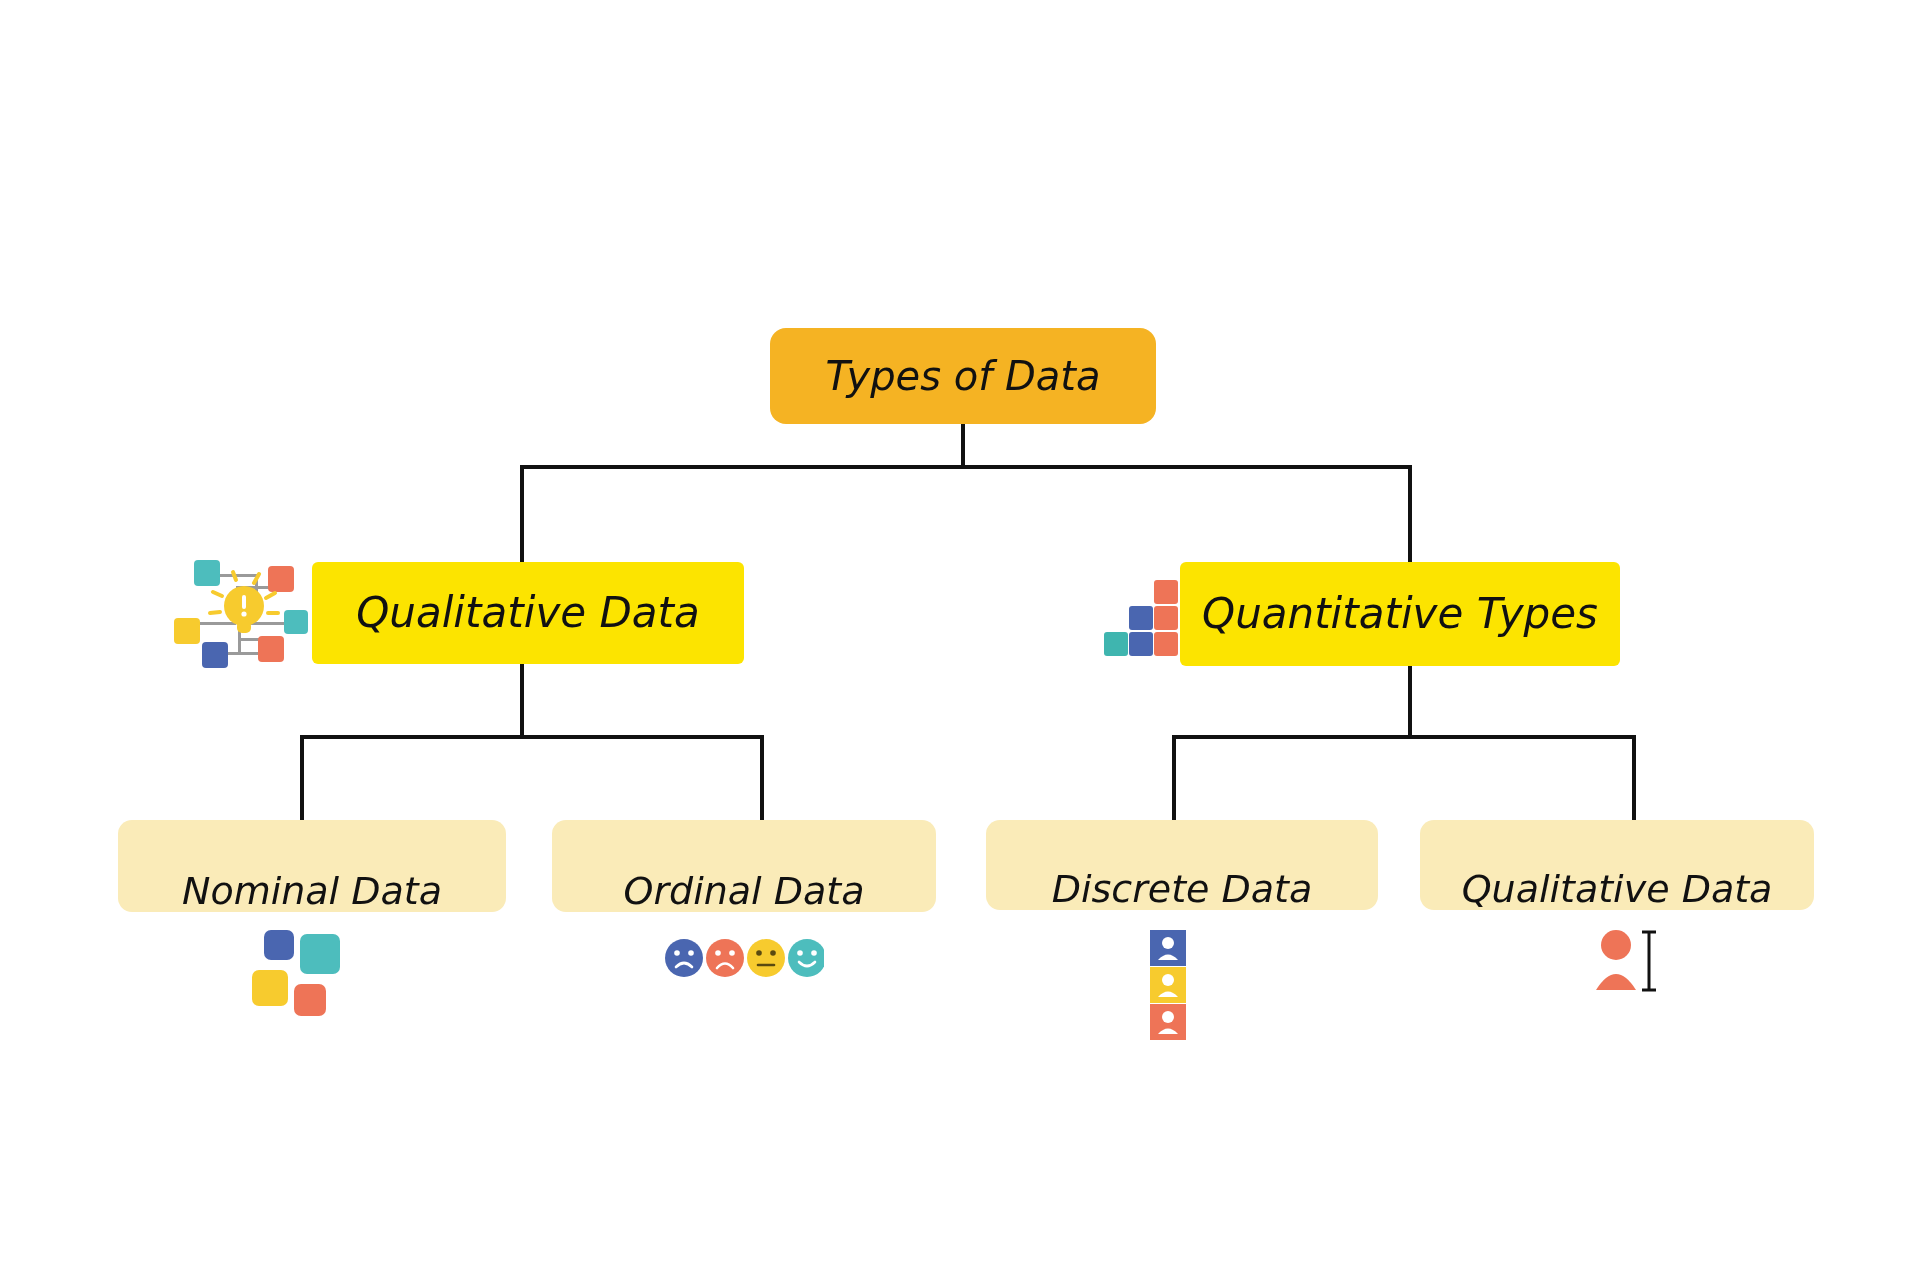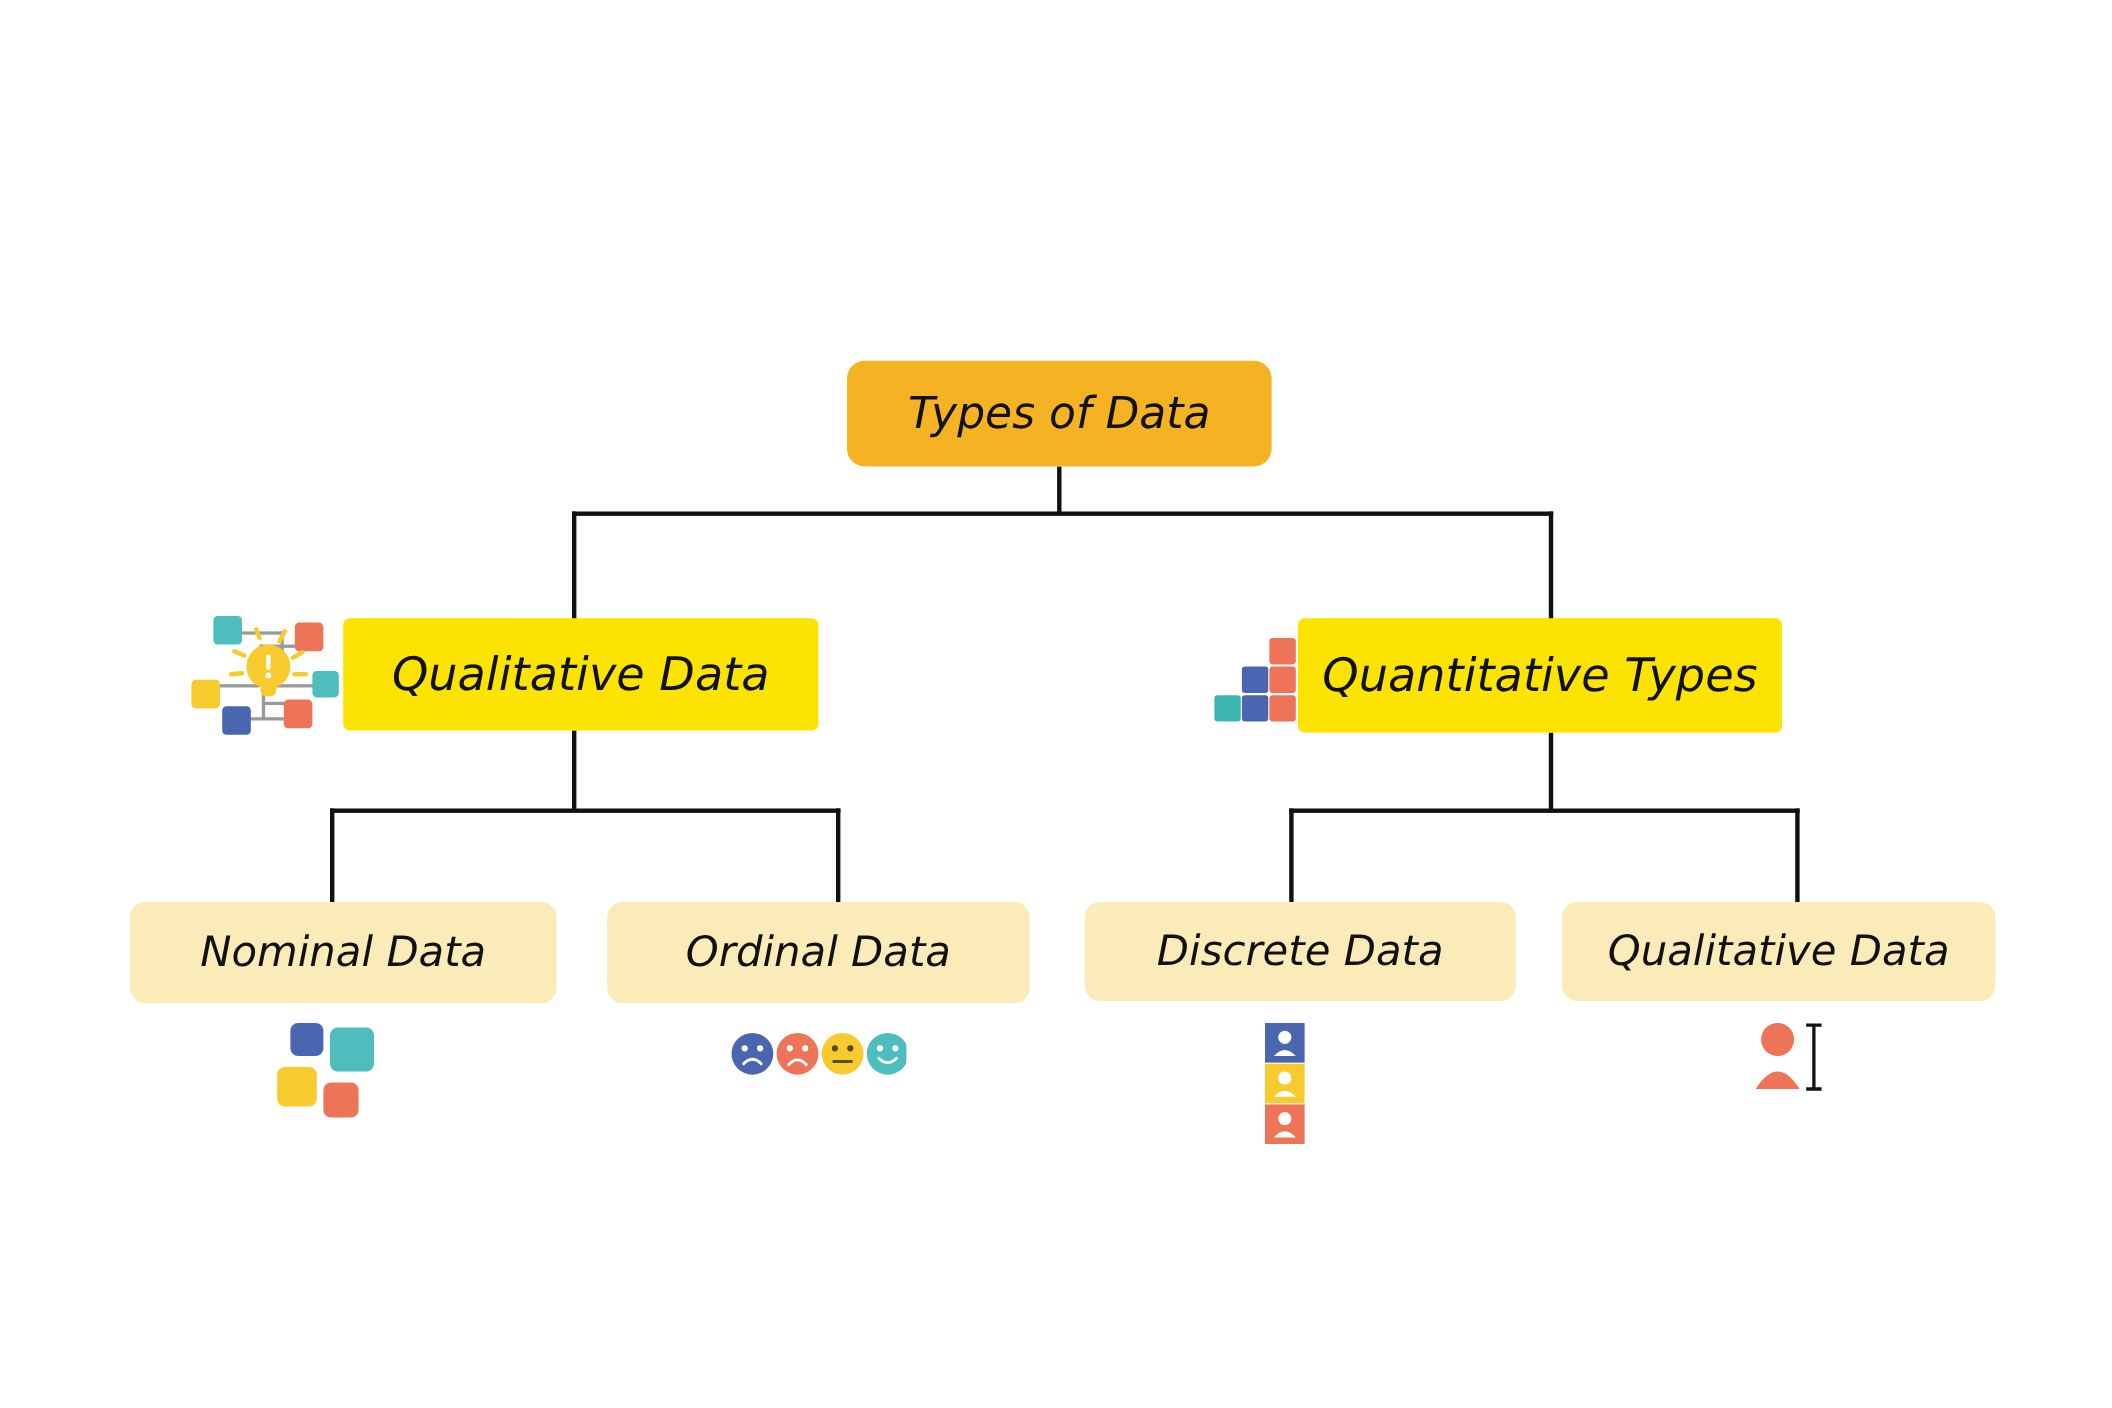--- a/index.html
+++ b/index.html
@@ -48,20 +48,21 @@
   .node-l2 {
     background: #FCE400;
     border-radius: 6px;
     font-size: 42px;
   }
 
   .node-l3 {
     background: #FAEBB8;
     border-radius: 14px;
     font-size: 38px;
+    align-items: flex-end;
   }
 
   .node-label {
     display: block;
     padding: 0 10px;
   }
 
   
   .line {
     position: absolute;

